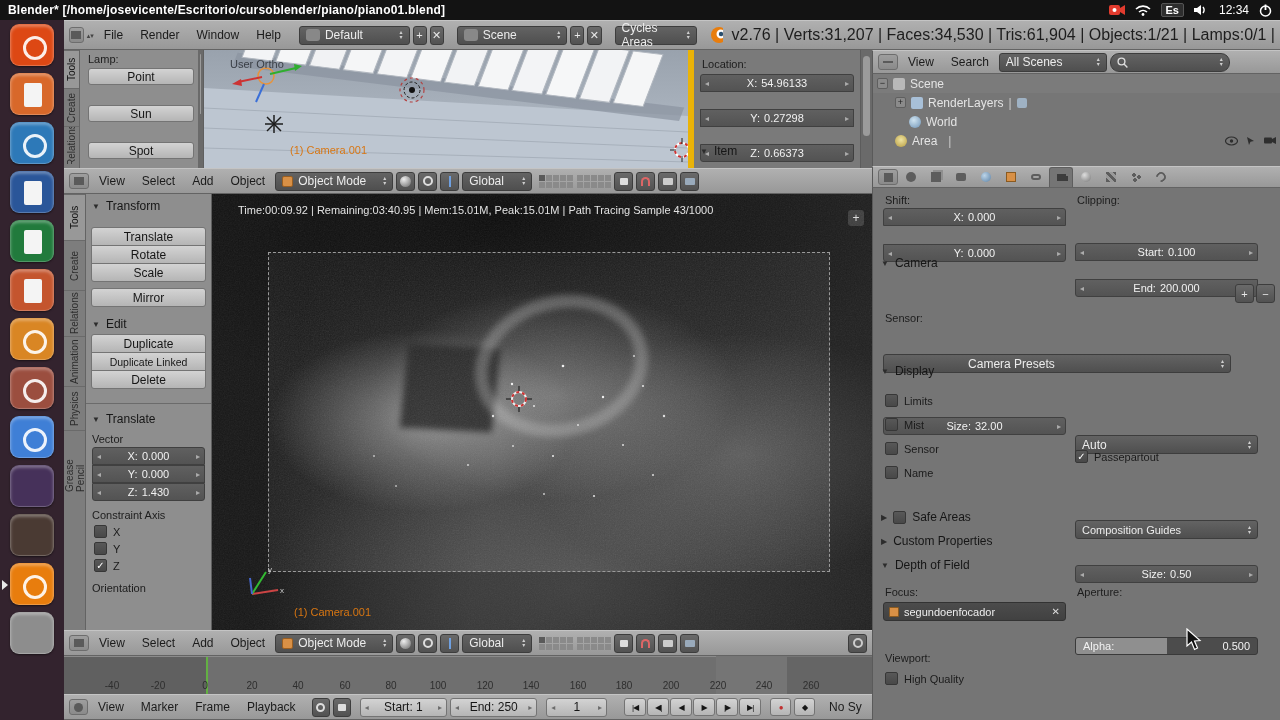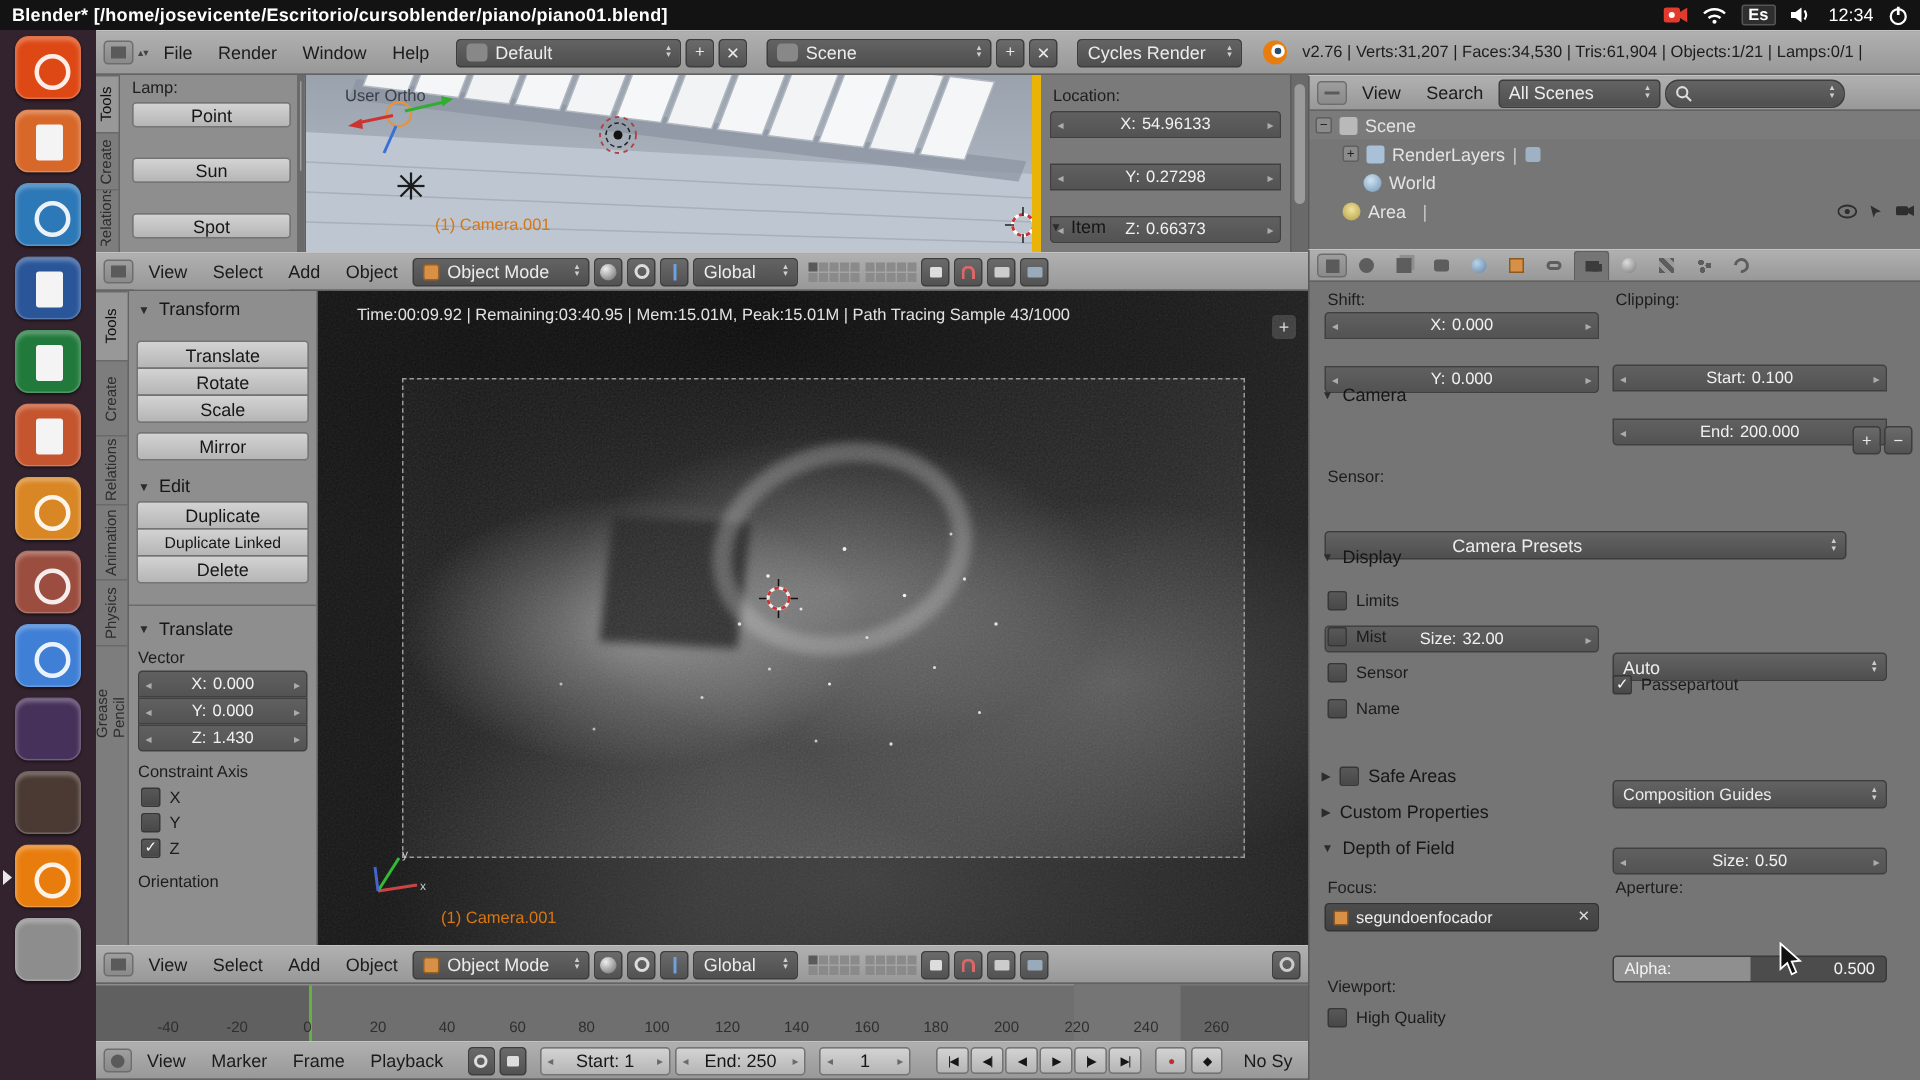--- a/index.html
+++ b/index.html
@@ -178,28 +178,28 @@
     </div>
     <div class="sq-btn">+</div>
     <div class="sq-btn">✕</div>
     <div class="dd" style="width:150px;margin-left:10px">
       <span class="hdr-ico" style="width:14px;height:12px;border:none;background:#888"></span>
       <span>Scene</span>
     </div>
     <div class="sq-btn">+</div>
     <div class="sq-btn">✕</div>
     <div class="dd" style="width:110px;margin-left:10px">
-      <span>Cycles Render</span>
+      <span>Cycles Areas</span>
     </div>
     <svg width="18" height="18" style="margin-left:10px">
       <circle cx="9" cy="9" r="8" fill="#e87d0d"></circle>
         <circle cx="11" cy="8" r="4.5" fill="#fff"></circle>
         <circle cx="11" cy="8" r="2.2" fill="#2a4f6e"></circle>
     </svg>
-    <span class="lbl" style="margin-left:6px;font-size:11px;white-space:nowrap">v2.76 | Verts:31,207 | Faces:34,530 | Tris:61,904 | Objects:1/21 | Lamps:0/1 |</span>
+    <span class="lbl" style="margin-left:6px;font-size:16px;white-space:nowrap">v2.76 | Verts:31,207 | Faces:34,530 | Tris:61,904 | Objects:1/21 | Lamps:0/1 |</span>
   </div>
 
   <div class="abs vtabs" style="left:64px;top:50px;width:16px;height:118px">
     <div class="vtab active" style="height:38px">Tools</div>
     <div class="vtab" style="height:38px">Create</div>
     <div class="vtab" style="height:38px">Relations</div>
   </div>
 
   <div class="abs shelf" style="left:80px;top:50px;width:124px;height:118px">
     <span class="lbl abs" style="left:8px;top:3px">Lamp:</span>

